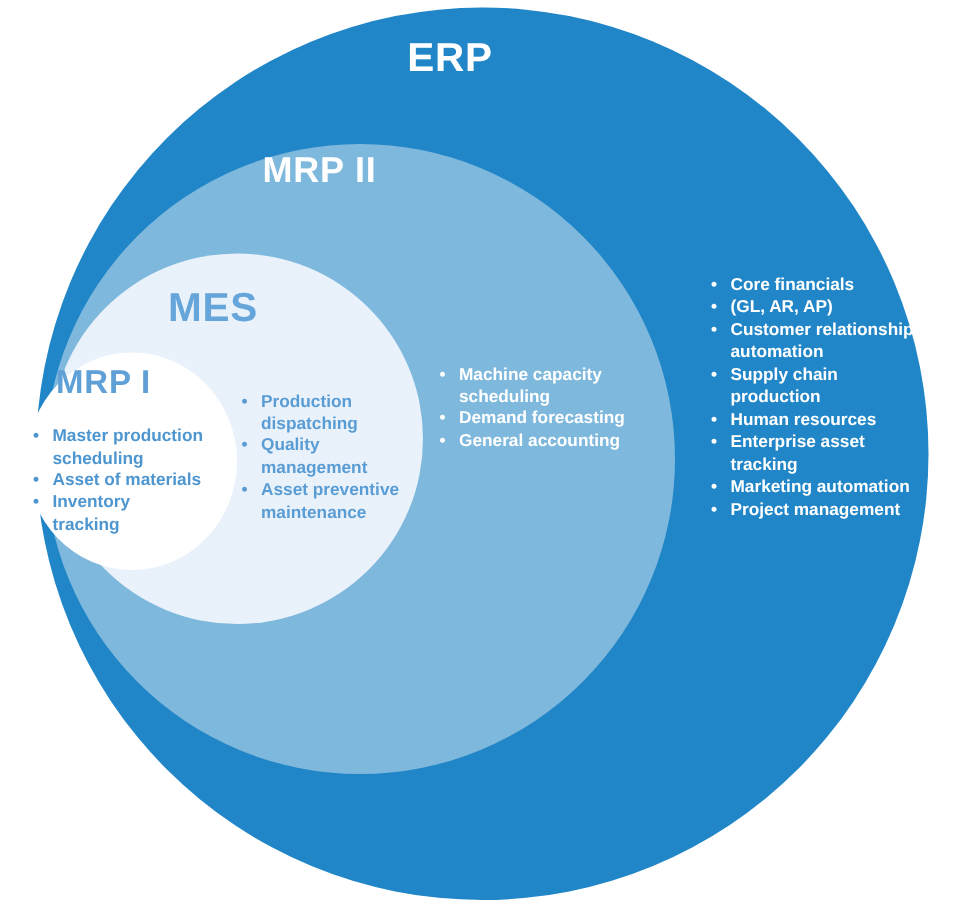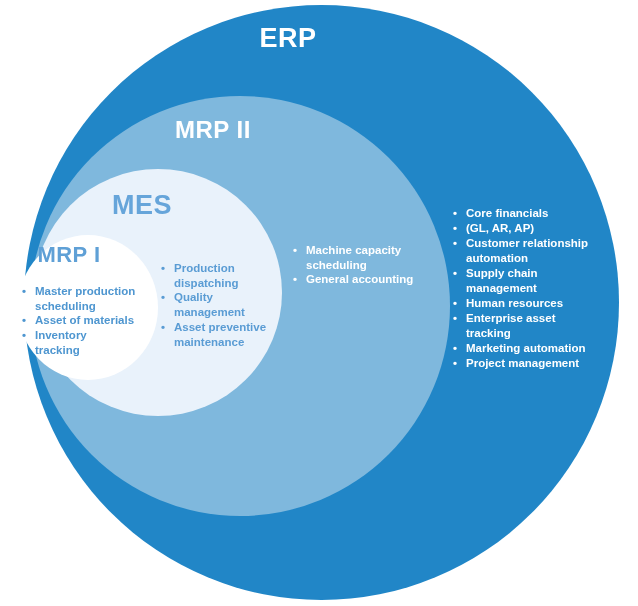--- a/index.html
+++ b/index.html
@@ -17,22 +17,22 @@
   .c-mrp1 { left:18px; top:235px; width:140px; height:145px; background:#FFFFFF; }
 
   .ring-label {
     position:absolute;
     font-weight:bold;
     text-align:center;
     letter-spacing:0.5px;
     line-height:1.05;
     white-space:nowrap;
   }
-  .l-erp  { left:228px; top:24px;  width:120px; font-size:27px; color:#FFFFFF; }
-  .l-mrp2 { left:143px; top:117px; width:140px; font-size:24px; color:#FFFFFF; }
+  .l-erp  { left:240px; top:24px;  width:120px; font-size:27px; color:#FFFFFF; }
+  .l-mrp2 { left:143px; top:101px; width:140px; font-size:24px; color:#FFFFFF; }
   .l-mes  { left:82px;  top:191px; width:120px; font-size:27px; color:#66A5DA; }
   .l-mrp1 { left:9px;  top:243px; width:120px; font-size:22px; color:#5FA0D6; }
 
   .ring-list {
     position:absolute;
     list-style:none;
     margin:0; padding:0;
     font-weight:bold;
     font-size:11.5px;
     line-height:14.7px;
@@ -43,21 +43,21 @@
     white-space:pre-line;
   }
   .ring-list li::before {
     content:"\2022";
     position:absolute;
     left:1px; top:0;
   }
   .list-mrp1 { left:21px;  top:284px; width:130px; color:#4E96D0; }
   .list-mes  { left:160px; top:261px; width:128px; color:#5A9CD4; }
   .list-mrp2 { left:292px; top:243px; width:142px; color:#FFFFFF; line-height:14.5px; }
-  .list-erp  { left:452px; top:183px; width:158px; color:#FFFFFF; line-height:15px;margin-top:23px; }
+  .list-erp  { left:473px; top:183px; width:158px; color:#FFFFFF; line-height:15px; }
 </style>
 </head>
 <body>
 
 <div class="stage">
 
   <div class="circle c-erp"></div>
   <div class="circle c-mrp2"></div>
   <div class="circle c-mes"></div>
   <div class="circle c-mrp1"></div>
@@ -80,30 +80,31 @@
 dispatching</li>
     <li>Quality
 management</li>
     <li>Asset preventive
 maintenance</li>
   </ul>
 
   <ul class="ring-list list-mrp2">
     <li>Machine capacity
 scheduling</li>
+    <li>Demand forecasting</li>
     <li>General accounting</li>
   </ul>
 
   <ul class="ring-list list-erp">
     <li>Core financials</li>
     <li>(GL, AR, AP)</li>
     <li>Customer relationship
 automation</li>
     <li>Supply chain
-management</li>
+production</li>
     <li>Human resources</li>
     <li>Enterprise asset
 tracking</li>
     <li>Marketing automation</li>
     <li>Project management</li>
   </ul>
 
 </div>
 
 </body></html>

